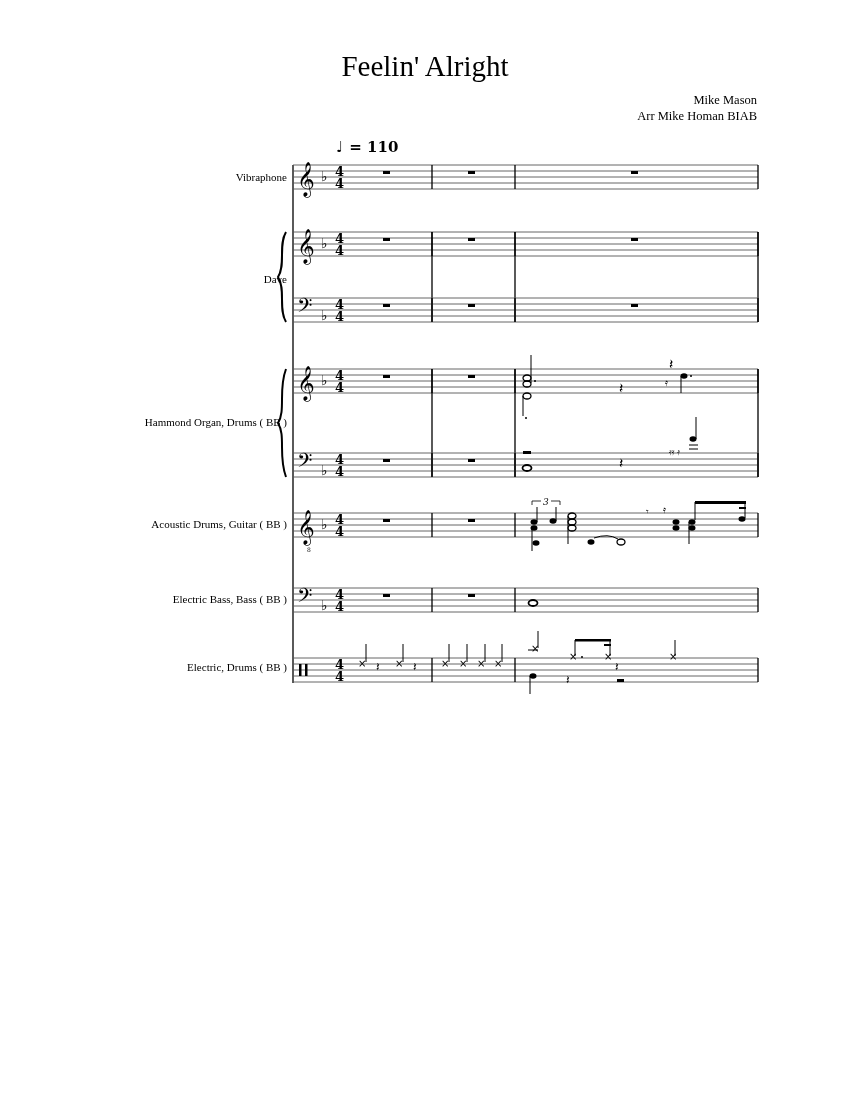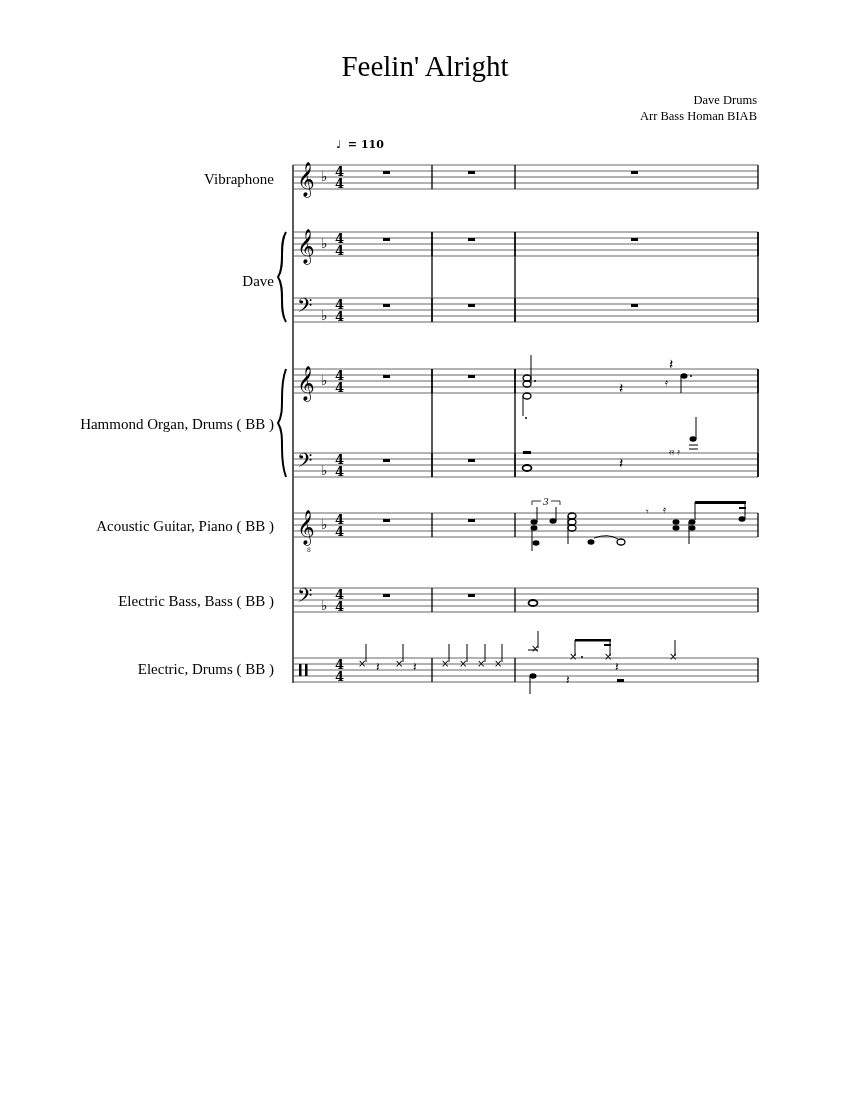--- a/index.html
+++ b/index.html
@@ -1,39 +1,39 @@
 <!DOCTYPE html>
 <html><head>
 <meta charset="utf-8">
 <style>
   html, body { margin:0; padding:0; background:#fff; }
   body { width:850px; height:1100px; position:relative; overflow:hidden; font-family:"DejaVu Serif", serif; color:#000; }
   .title { position:absolute; top:50px; left:0; width:850px; text-align:center; font-family:"Liberation Serif", serif; font-size:29px; }
   .composer { position:absolute; right:93px; top:92px; text-align:right; font-family:"Liberation Serif", serif; font-size:12.5px; line-height:16px; }
-  .tempo { position:absolute; left:336px; top:138px; font-family:"DejaVu Serif", serif; font-weight:bold; font-size:11px; }
-  .inst { position:absolute; right:576px; font-family:"Liberation Serif", serif; font-size:15px; text-align:right; white-space:nowrap; }
+  .tempo { position:absolute; left:336px; top:138px; font-family:"DejaVu Serif", serif; font-weight:bold; font-size:15px; }
+  .inst { position:absolute; right:563px; font-family:"Liberation Serif", serif; font-size:11px; text-align:right; white-space:nowrap; }
   svg.score { position:absolute; left:0; top:0; }
 </style>
 </head>
 <body>
 
 <div class="title">Feelin' Alright</div>
 <div class="composer">
-  <div>Dave Drums</div>
-  <div>Arr Bass Homan BIAB</div>
+  <div>Mike Mason</div>
+  <div>Arr Mike Homan BIAB</div>
 </div>
 <div class="tempo">
   <span style="display:inline-block;width:8px;">♩</span>
   <span>= 110</span>
 </div>
 
 <div class="inst" style="top:171px">Vibraphone</div>
 <div class="inst" style="top:273px">Dave</div>
 <div class="inst" style="top:416px">Hammond Organ, Drums ( BB )</div>
-<div class="inst" style="top:518px">Acoustic Guitar, Piano ( BB )</div>
+<div class="inst" style="top:518px">Acoustic Drums, Guitar ( BB )</div>
 <div class="inst" style="top:593px">Electric Bass, Bass ( BB )</div>
 <div class="inst" style="top:661px">Electric, Drums ( BB )</div>
 
 <svg class="score" width="850" height="1100" viewBox="0 0 850 1100">
   <defs>
     <g id="staff5">
       <line x1="293" y1="0" x2="758" y2="0" stroke="#555" stroke-width="0.9"></line>
       <line x1="293" y1="6" x2="758" y2="6" stroke="#555" stroke-width="0.9"></line>
       <line x1="293" y1="12" x2="758" y2="12" stroke="#555" stroke-width="0.9"></line>
       <line x1="293" y1="18" x2="758" y2="18" stroke="#555" stroke-width="0.9"></line>

